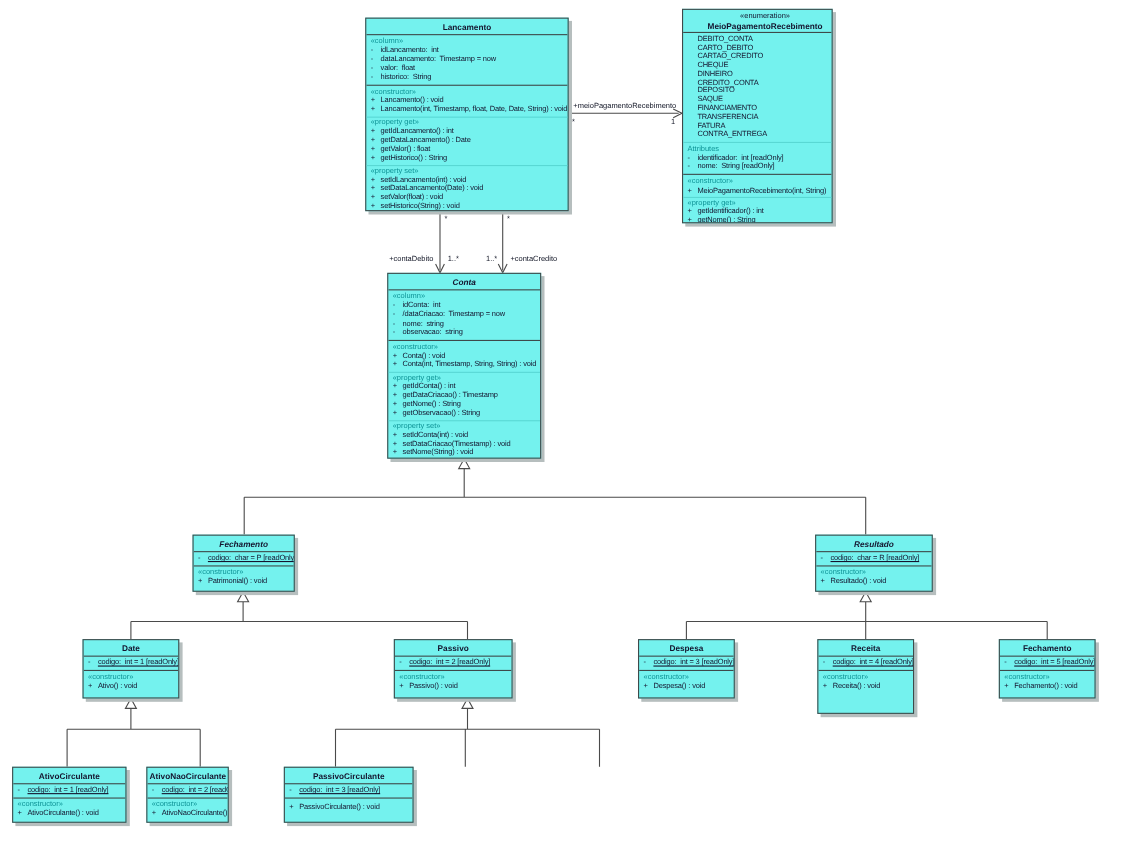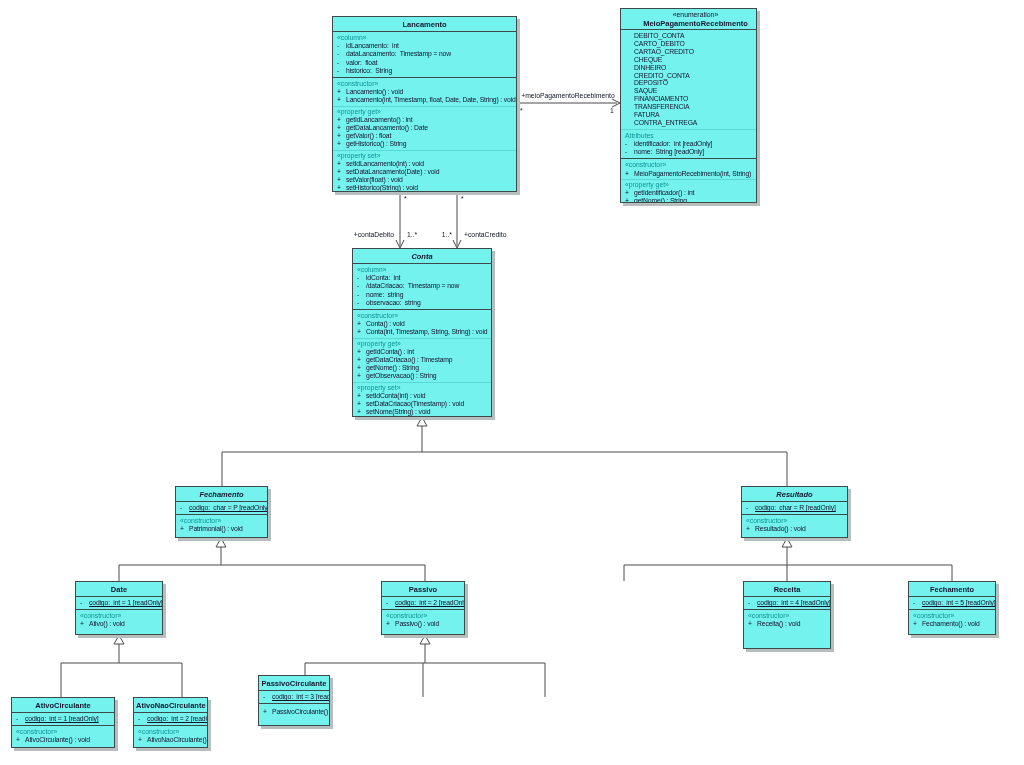--- a/index.html
+++ b/index.html
@@ -204,31 +204,41 @@
     <div class="title">Date</div>
     <div class="comp">
       <div class="row"><span class="v">-</span><span class="t u">codigo:  int = 1 [readOnly]</span></div>
     </div>
     <div class="comp grow">
       <div class="stereo">«constructor»</div>
       <div class="row"><span class="v">+</span><span class="t">Ativo() : void</span></div>
     </div>
   </div>
 
-  <div class="cls" style="left:381px;top:581px;width:84px;height:54px">
+  <div class="cls" style="left:358px;top:581px;width:108px;height:54px">
     <div class="title">Passivo</div>
     <div class="comp">
       <div class="row"><span class="v">-</span><span class="t u">codigo:  int = 2 [readOnly]</span></div>
     </div>
     <div class="comp grow">
       <div class="stereo">«constructor»</div>
       <div class="row"><span class="v">+</span><span class="t">Passivo() : void</span></div>
     </div>
   </div>
 
+  <div class="cls" style="left:580px;top:581px;width:88px;height:54px">
+    <div class="title">Despesa</div>
+    <div class="comp">
+      <div class="row"><span class="v">-</span><span class="t u">codigo:  int = 3 [readOnly]</span></div>
+    </div>
+    <div class="comp grow">
+      <div class="stereo">«constructor»</div>
+      <div class="row"><span class="v">+</span><span class="t">Despesa() : void</span></div>
+    </div>
+  </div>
 
   <div class="cls" style="left:743px;top:581px;width:88px;height:68px">
     <div class="title">Receita</div>
     <div class="comp">
       <div class="row"><span class="v">-</span><span class="t u">codigo:  int = 4 [readOnly]</span></div>
     </div>
     <div class="comp grow">
       <div class="stereo">«constructor»</div>
       <div class="row"><span class="v">+</span><span class="t">Receita() : void</span></div>
     </div>
@@ -260,21 +270,21 @@
     <div class="title">AtivoNaoCirculante</div>
     <div class="comp">
       <div class="row"><span class="v">-</span><span class="t u">codigo:  int = 2 [readOnly]</span></div>
     </div>
     <div class="comp grow">
       <div class="stereo">«constructor»</div>
       <div class="row"><span class="v">+</span><span class="t">AtivoNaoCirculante() : void</span></div>
     </div>
   </div>
 
-  <div class="cls" style="left:258px;top:675px;width:72px;height:51px">
+  <div class="cls" style="left:258px;top:697px;width:118px;height:51px">
     <div class="title">PassivoCirculante</div>
     <div class="comp">
       <div class="row"><span class="v">-</span><span class="t u">codigo:  int = 3 [readOnly]</span></div>
     </div>
     <div class="comp grow" style="padding-top:4px">
       <div class="row"><span class="v">+</span><span class="t">PassivoCirculante() : void</span></div>
     </div>
   </div>
 
 

